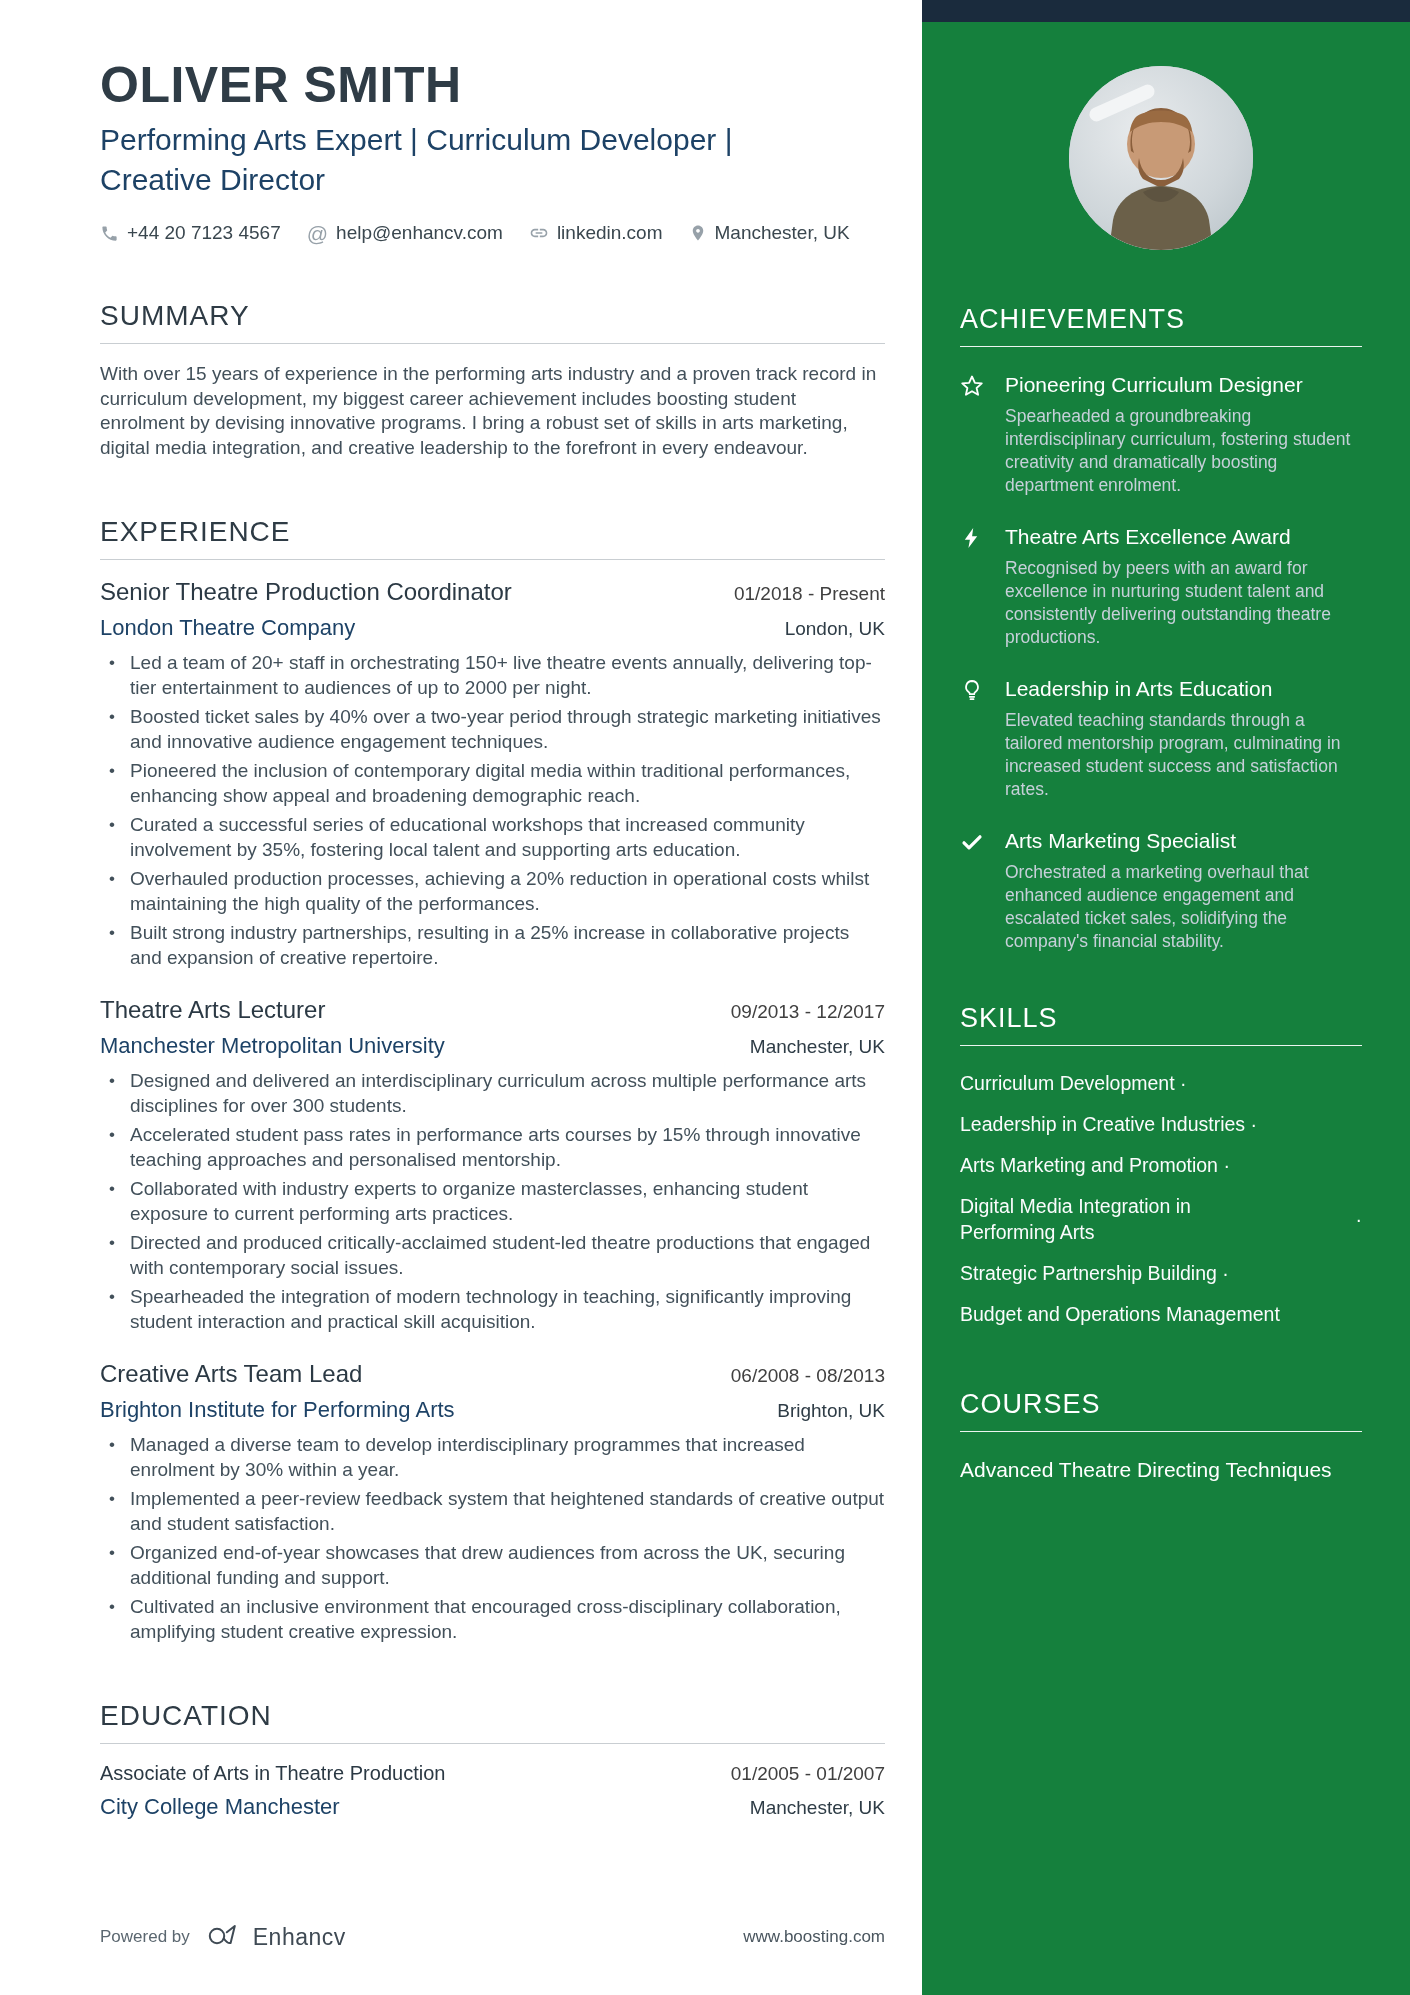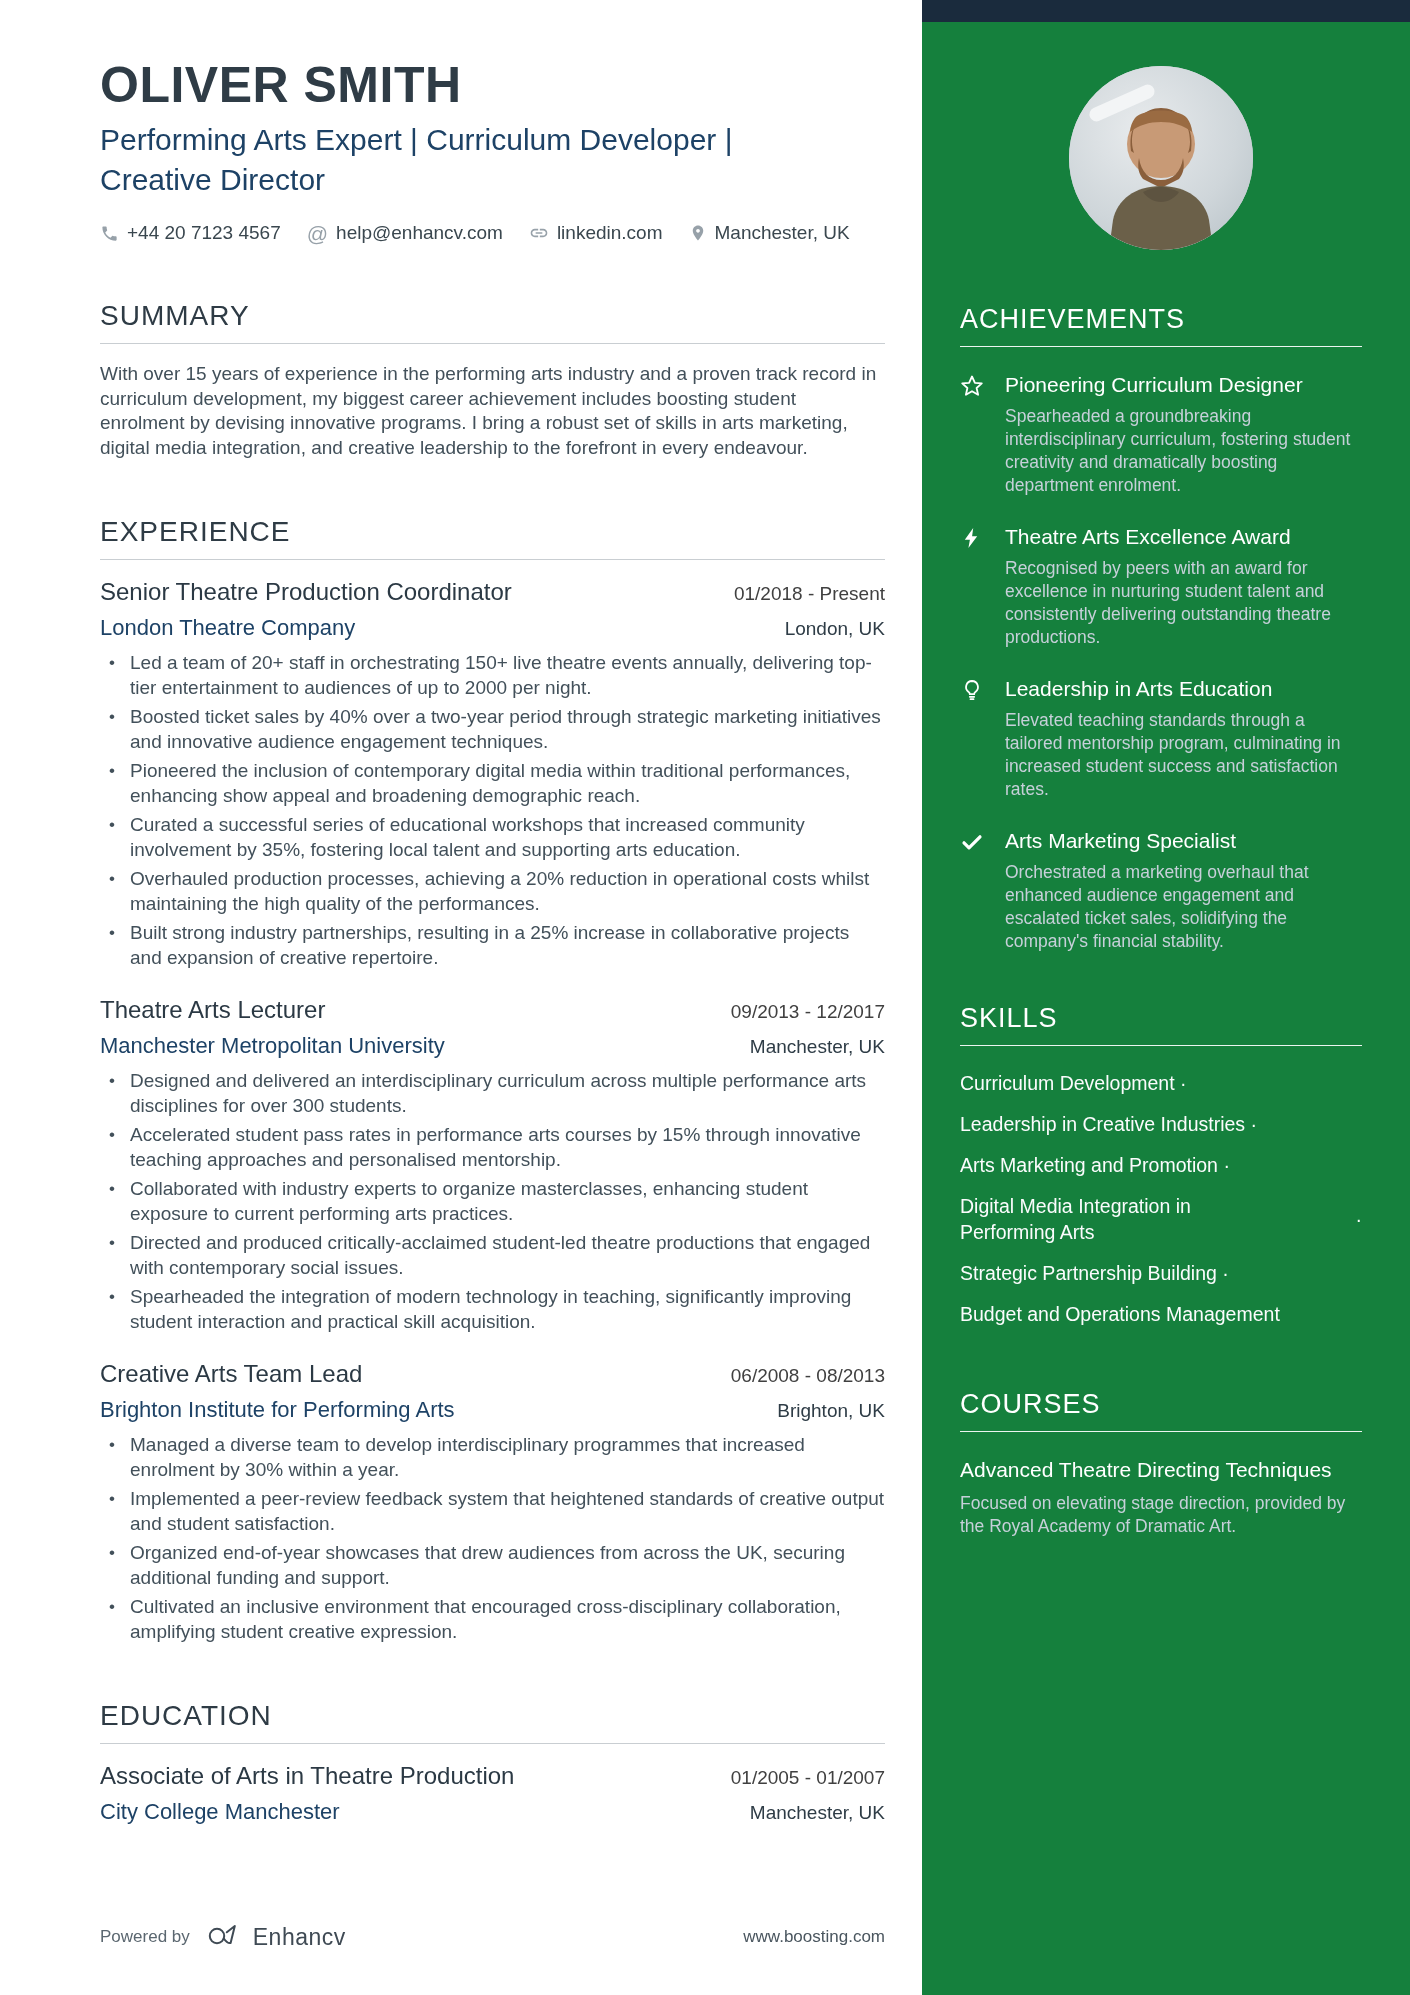--- a/index.html
+++ b/index.html
@@ -46,21 +46,21 @@
   .job-company { font-size:22px; font-weight:500; color:#1d4266; }
   .job-location { font-size:19px; color:#2e3c46; white-space:nowrap; }
   ul.bullets { list-style:none; margin-top:10px; }
   ul.bullets li {
     position:relative; padding-left:30px; font-size:19px; line-height:24.5px;
     color:#42505a; margin-bottom:5px;
   }
   ul.bullets li::before {
     content:"•"; position:absolute; left:9px; top:0; color:#42505a; font-size:17px;
   }
-  .edu-degree { font-size:24px; font-weight:500; color:#2b3944; }
+  .edu-degree { font-size:20px; font-weight:500; color:#2b3944; }
   .edu-school { font-size:22px; font-weight:500; color:#1d4266; }
 
   
   .sidebar {
     position:absolute; left:922px; top:0; width:488px; height:1995px;
     background:#15803d; color:#ffffff; padding:0 48px 0 38px;
   }
   .sidebar-topstrip {
     position:absolute; left:0; top:0; width:488px; height:22px; background:#1a2b3d;
   }
@@ -327,21 +327,20 @@
         <span>Budget and Operations Management</span>
         <span></span>
       </div>
     </div>
 
     <div class="courses">
       <div class="sb-section-heading">COURSES</div>
       <hr class="sb-rule">
       <div>
         <div class="course-title">Advanced Theatre Directing Techniques</div>
-        <div class="course-desc">Focused on elevating stage direction, provided by the Royal Academy of Dramatic Art.</div>
       </div>
     </div>
   </div>
 
   <div class="footer">
     <div class="powered">
       <span class="powered-label">Powered by</span>
       <span class="brand">
         <span>
           <svg width="36" height="26" viewBox="0 0 36 26" fill="none" stroke="#3f4a54" stroke-width="2" stroke-linecap="round" stroke-linejoin="round">

